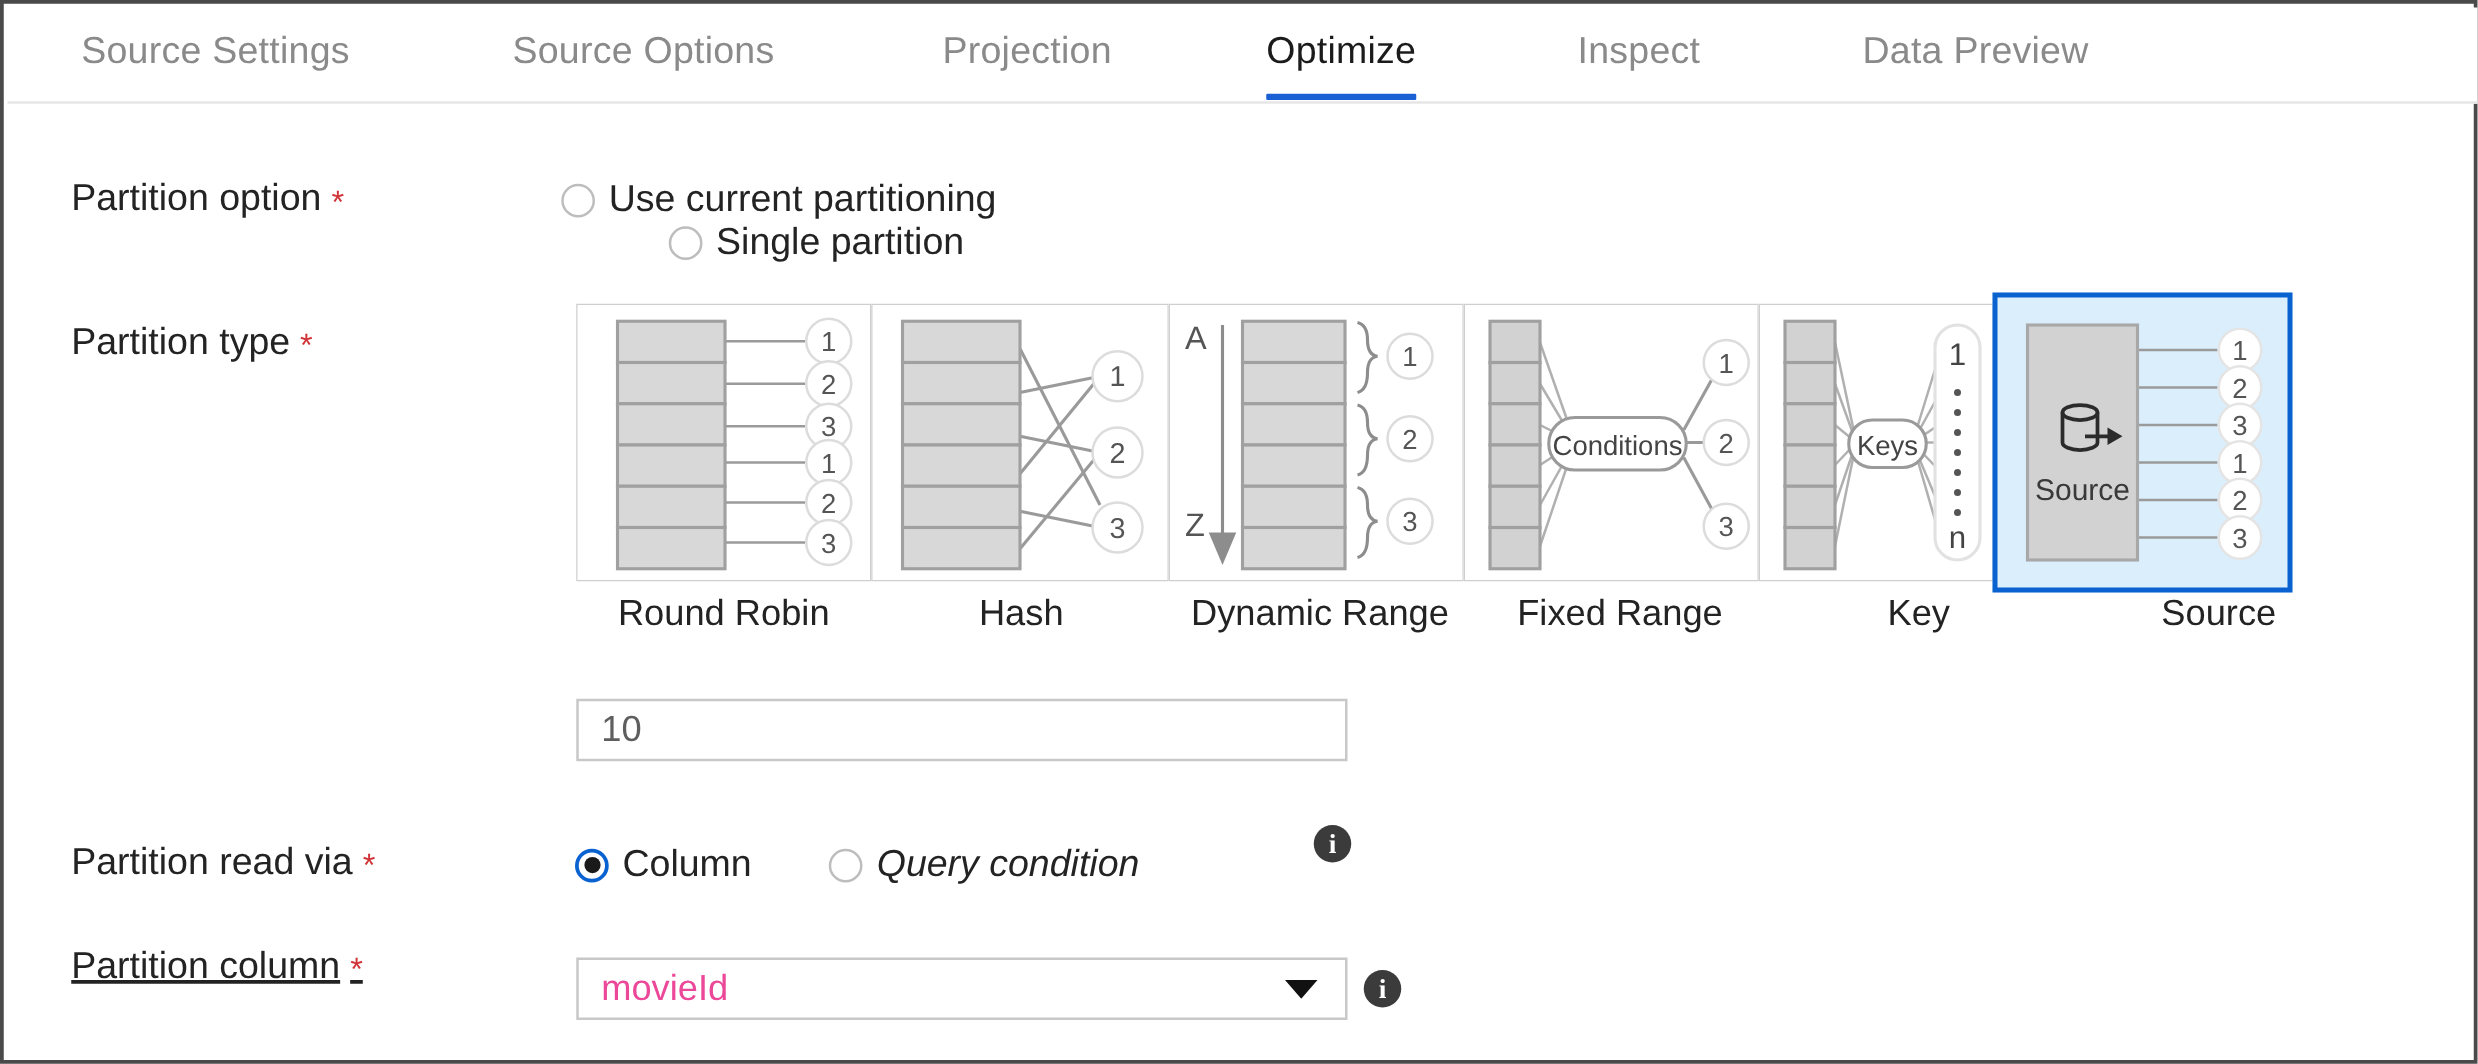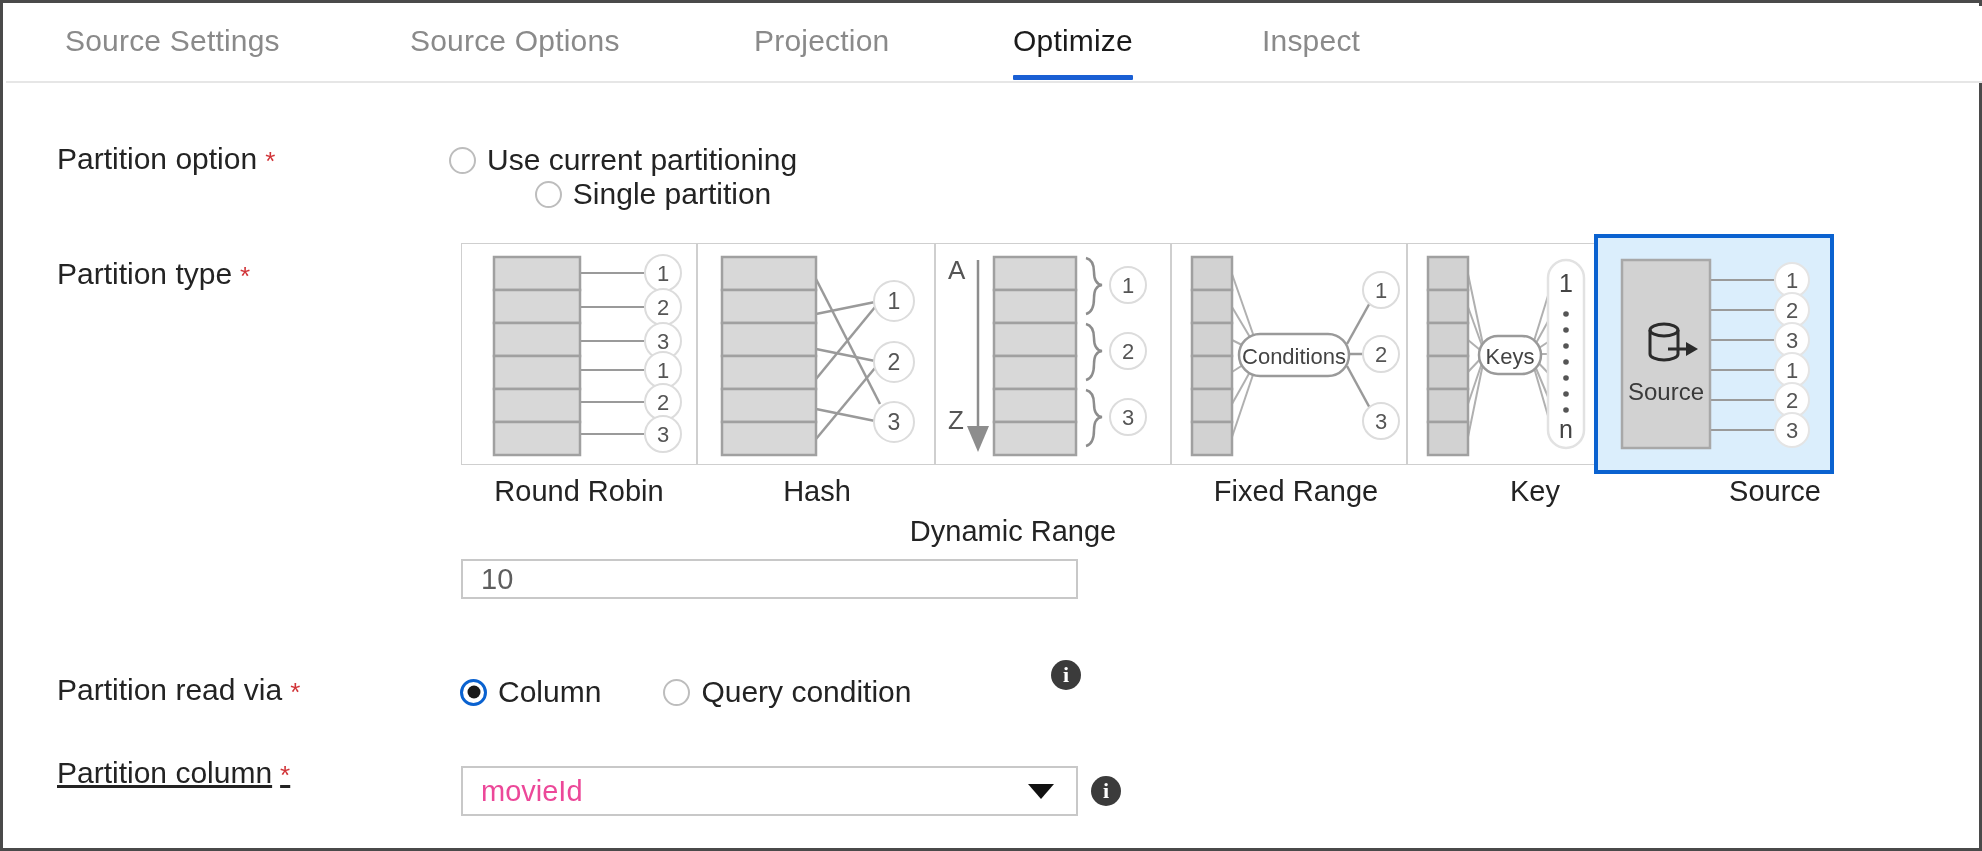--- a/index.html
+++ b/index.html
@@ -114,20 +114,21 @@
 <body>
 
 <div class="frame">
 
   <div class="tabbar">
     <div class="tab" style="left:59px;"><span>Source Settings</span></div>
     <div class="tab" style="left:404px;"><span>Source Options</span></div>
     <div class="tab" style="left:748px;"><span>Projection</span></div>
     <div class="tab active" style="left:1007px;"><span>Optimize</span><span class="underline"></span></div>
     <div class="tab" style="left:1256px;"><span>Inspect</span></div>
+    <div class="tab" style="left:1484px;"><span>Data Preview</span></div>
   </div>
 
   <div class="label" style="left:54px;top:139px;">
     <span>Partition option</span><span class="req">*</span>
   </div>
 
   <div class="radio-group" style="left:446px;top:140px;flex-direction:column;">
     <div class="radio">
       <span class="dot"></span>
       <span class="rlabel">Use current partitioning</span>
@@ -357,38 +358,38 @@
           <text x="194" y="140">1</text>
             <text x="194" y="170">2</text>
             <text x="194" y="200">3</text>
         </g>
       </svg>
     </div>
   </div>
 
   <div class="cardlabel" style="left:576px;">Round Robin</div>
   <div class="cardlabel" style="left:814px;">Hash</div>
-  <div class="cardlabel" style="left:1010px;margin-top:40px;">Dynamic Range</div>
+  <div class="cardlabel" style="left:1053px;">Dynamic Range</div>
   <div class="cardlabel" style="left:1293px;">Fixed Range</div>
   <div class="cardlabel" style="left:1532px;">Key</div>
   <div class="cardlabel" style="left:1772px;">Source</div>
 
-  <div class="textbox" style="left:458px;top:556px;width:617px;height:40px;">
+  <div class="textbox" style="left:458px;top:556px;width:617px;height:50px;">
     <span>10</span>
   </div>
 
   <div class="label" style="left:54px;top:670px;">
     <span>Partition read via</span><span class="req">*</span>
   </div>
   <div class="radio-group" style="left:457px;top:672px;">
     <div class="radio checked">
       <span class="dot"></span>
       <span class="rlabel">Column</span>
     </div>
-    <div class="radio" style="margin-left:62px;">
+    <div class="radio" style="margin-left:62px;font-style:italic;">
       <span class="dot"></span>
       <span class="rlabel">Query condition</span>
     </div>
   </div>
   <div class="infoicon" style="left:1048px;top:657px;">
     <span>i</span>
   </div>
 
   <div class="label" style="left:54px;top:753px;text-decoration:underline;">
     <span>Partition column</span><span class="req">*</span>

